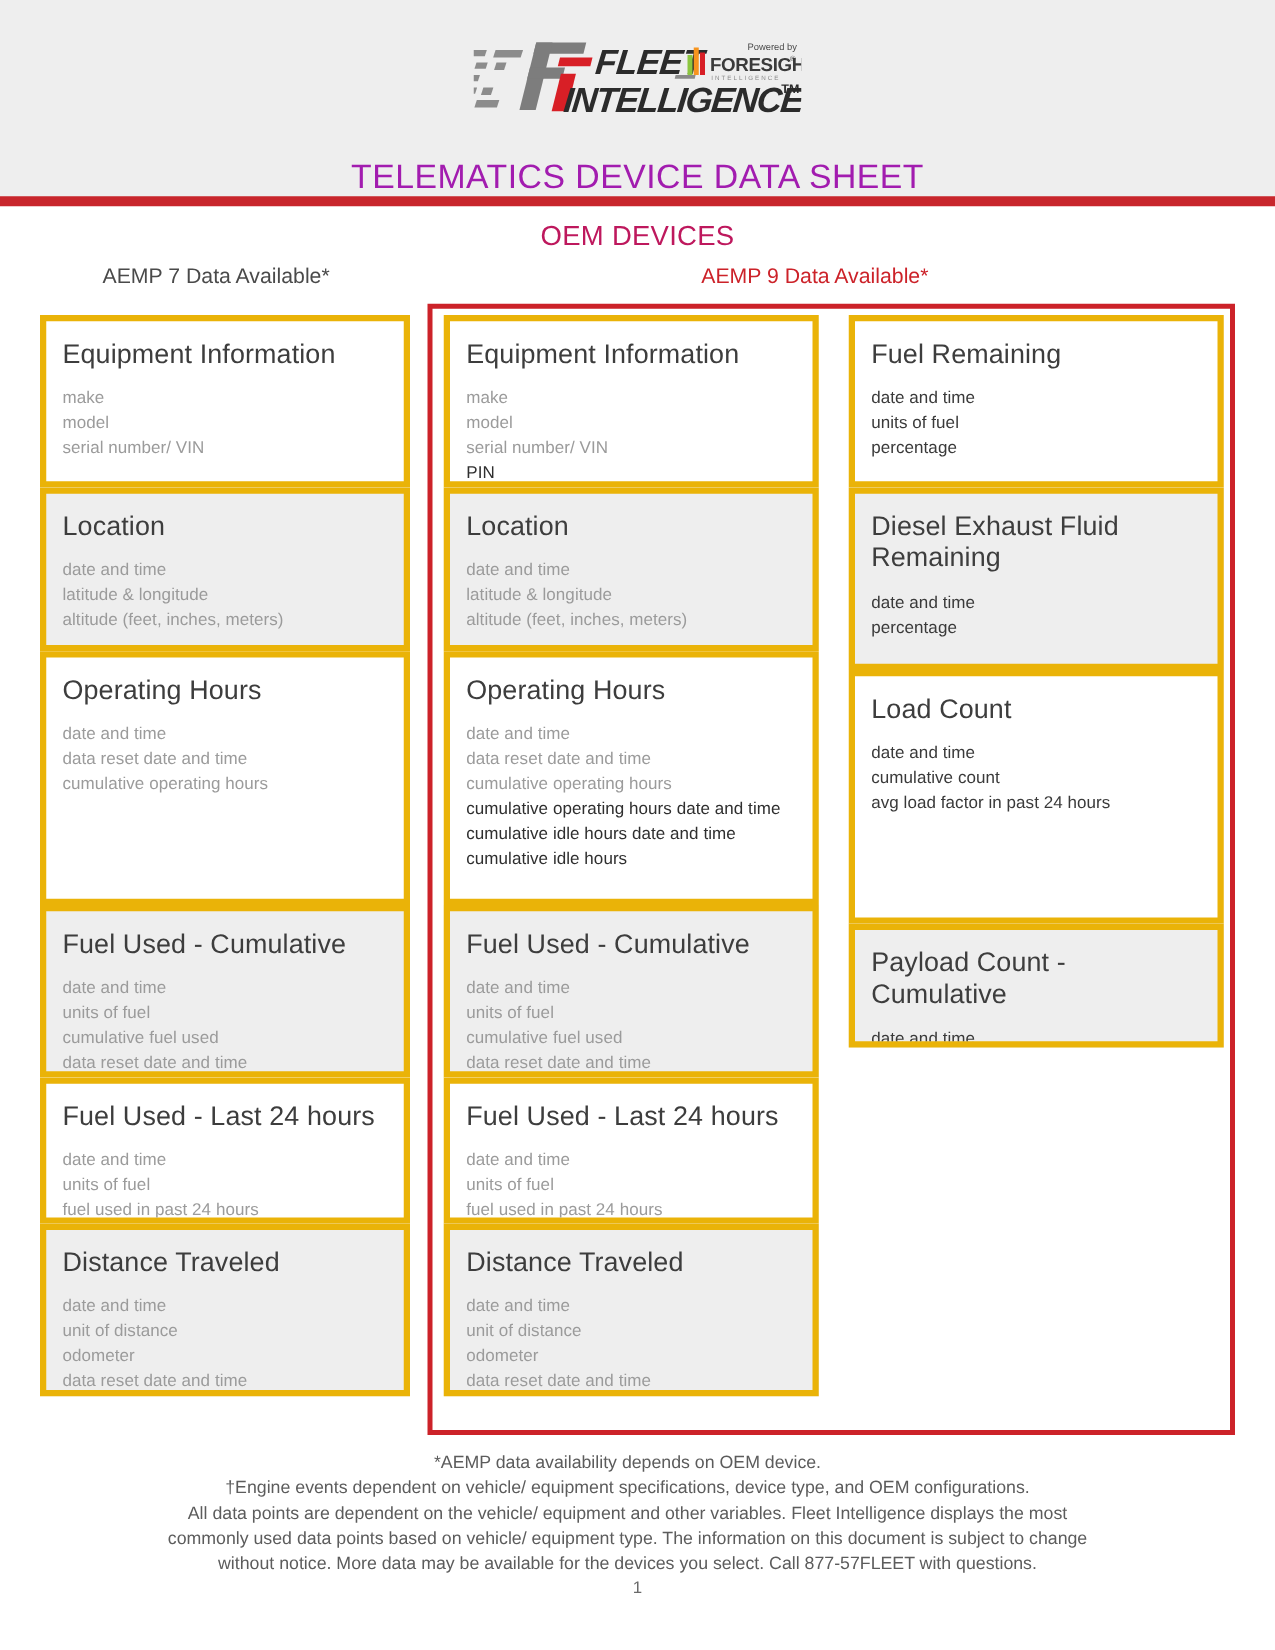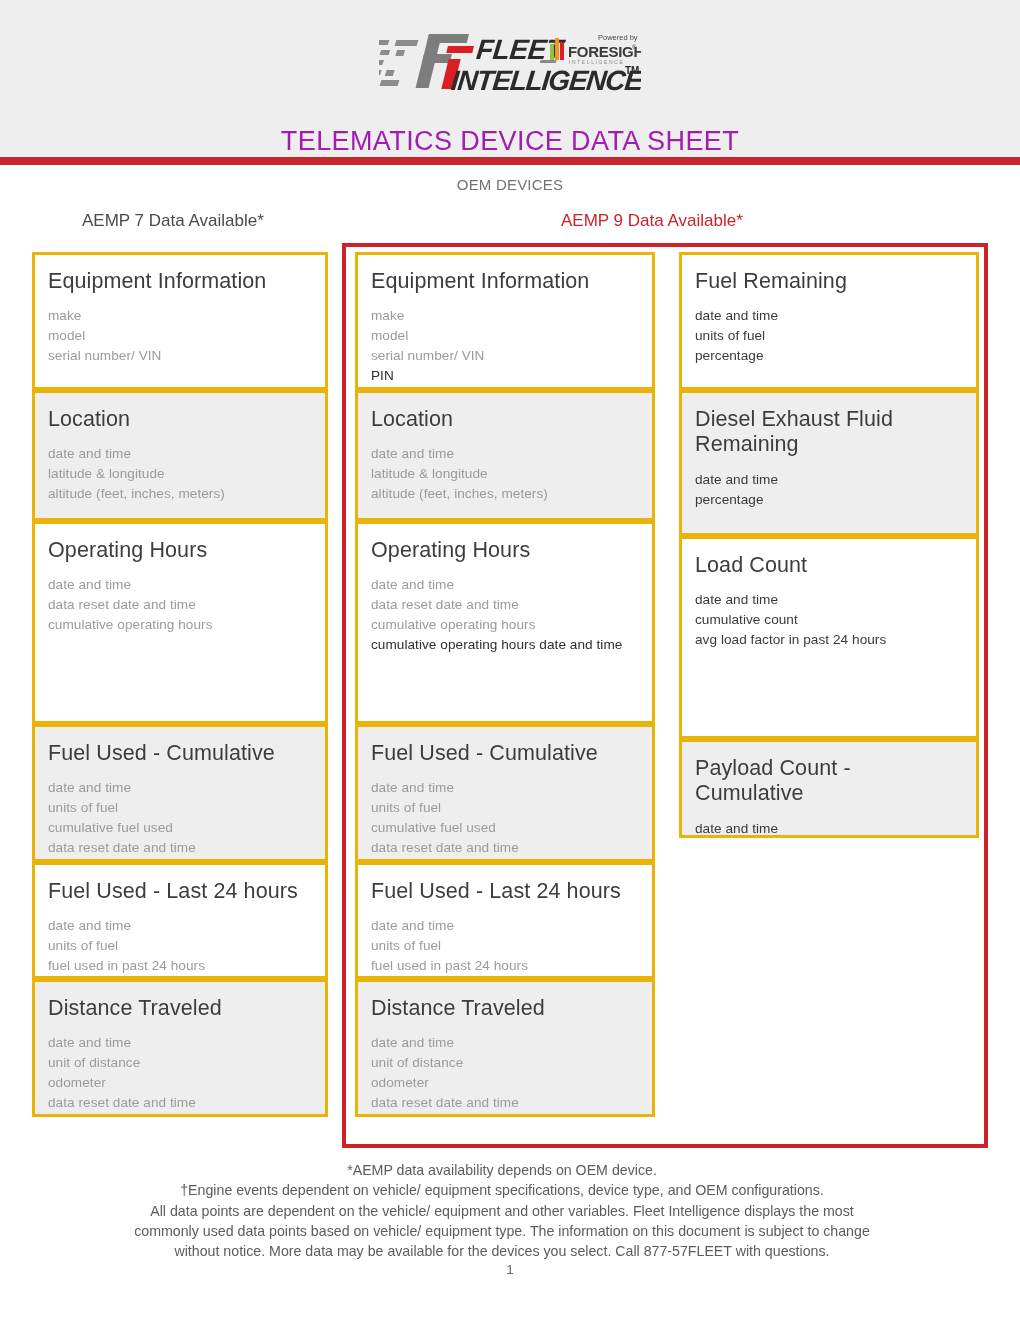--- a/index.html
+++ b/index.html
@@ -55,22 +55,22 @@
     height: 8px;
     background: #c8262c;
   }
 
   .subtitle {
     position: absolute;
     left: 0;
     top: 176px;
     width: 1020px;
     text-align: center;
-    font-size: 15px;
-    color: #737373;
+    font-size: 22px;
+    color: #be185d;
     letter-spacing: 0.2px;
   }
 
   .avail-row {
     position: absolute;
     left: 0;
     top: 211px;
     width: 1020px;
     height: 26px;
   }
@@ -111,21 +111,21 @@
   .col {
     position: absolute;
     top: 0;
   }
   .col-1 { left: 32px;  width: 296px; }
   .col-2 { left: 355px; width: 300px; }
   .col-3 { left: 679px; width: 300px; }
 
   .card {
     box-sizing: border-box;
-    border: 3px solid #eab308;
+    border: 5px solid #eab308;
     padding: 14px 13px 12px 13px;
     overflow: hidden;
   }
   .card.white { background: #ffffff; }
   .card.gray  { background: #eeeeee; }
 
   .card-title {
     font-size: 21.5px;
     font-weight: 400;
     color: #3d3d3d;
@@ -295,20 +295,22 @@
           <div class="item">altitude (feet, inches, meters)</div>
         </div>
       </div>
       <div class="card white" style="height: 203px;">
         <div class="card-title">Operating Hours</div>
         <div class="card-items">
           <div class="item">date and time</div>
           <div class="item">data reset date and time</div>
           <div class="item">cumulative operating hours</div>
           <div class="item strong">cumulative operating hours date and time</div>
+          <div class="item strong">cumulative idle hours date and time</div>
+          <div class="item strong">cumulative idle hours</div>
         </div>
       </div>
       <div class="card gray" style="height: 138px;">
         <div class="card-title">Fuel Used - Cumulative</div>
         <div class="card-items">
           <div class="item">date and time</div>
           <div class="item">units of fuel</div>
           <div class="item">cumulative fuel used</div>
           <div class="item">data reset date and time</div>
         </div>

